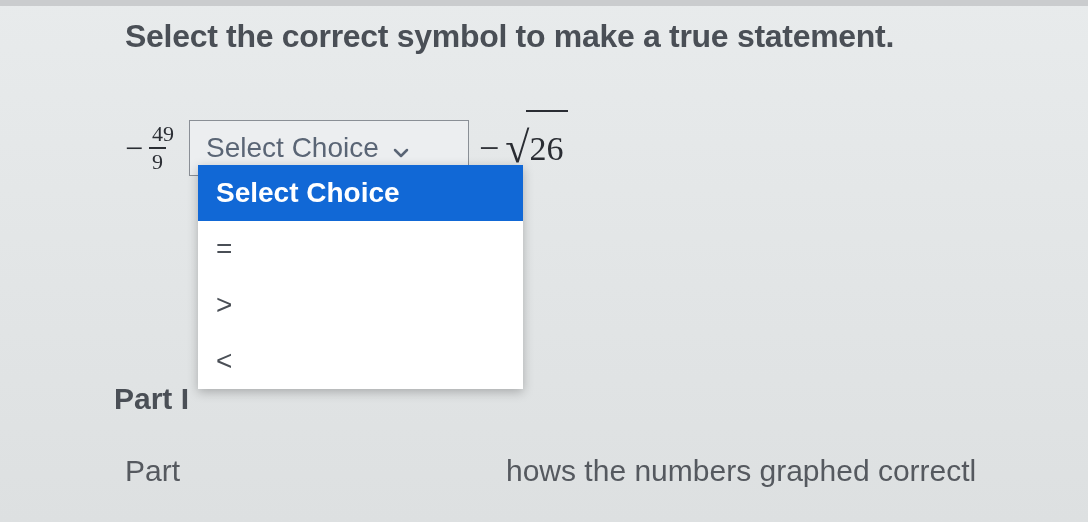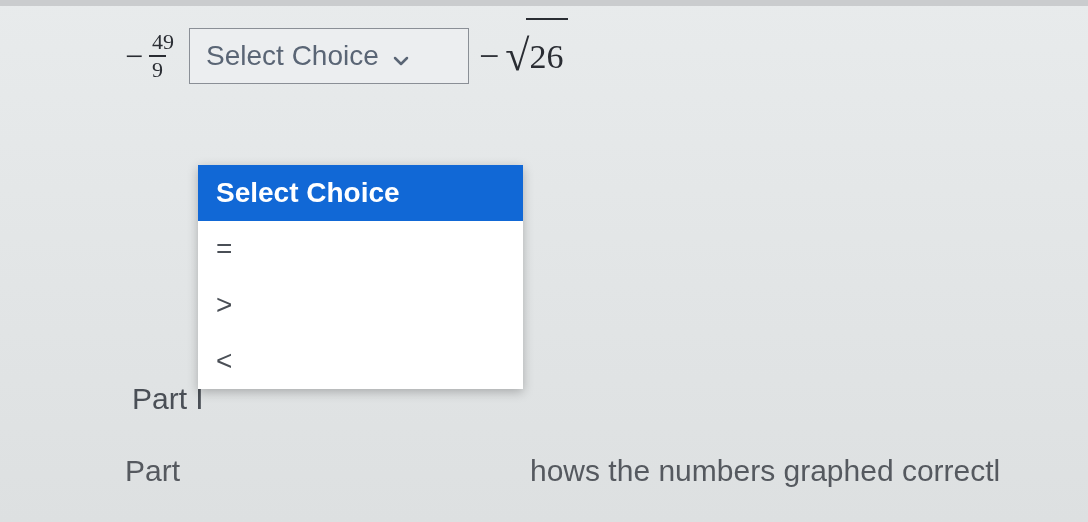--- a/index.html
+++ b/index.html
@@ -130,56 +130,57 @@
     }
     .dropdown-option {
       font-size: 28px;
       color: #4a4f56;
       padding: 12px 18px;
       cursor: pointer;
       font-family: Arial, sans-serif;
     }
     .part-label {
       position: absolute;
-      left: 132px;
+      left: 114px;
       top: 382px;
       font-size: 30px;
-      font-weight: normal;
+      font-weight: bold;
       color: #4a4f56;
     }
     .which-text {
       position: absolute;
       left: 125px;
       top: 454px;
       font-size: 30px;
       color: #55595f;
     }
     .hows-text {
       position: absolute;
-      left: 530px;
+      left: 506px;
       top: 454px;
       font-size: 30px;
       color: #55595f;
       white-space: nowrap;
     }
     .topbar {
       position: absolute;
       top: 0;
       left: 0;
       right: 0;
       height: 6px;
       background: #caccce;
     }
   </style>
 </head>
 <body>
 
 <div class="topbar"></div>
 
 <div class="content">
+  <div class="instruction">Select the correct symbol to make a true statement.</div>
 
   <div class="math-row">
     <div class="fraction-wrap">
       <span class="minus">−</span>
       <span class="fraction">
         <span class="num">49</span>
         <span class="den">9</span>
       </span>
     </div>
 

